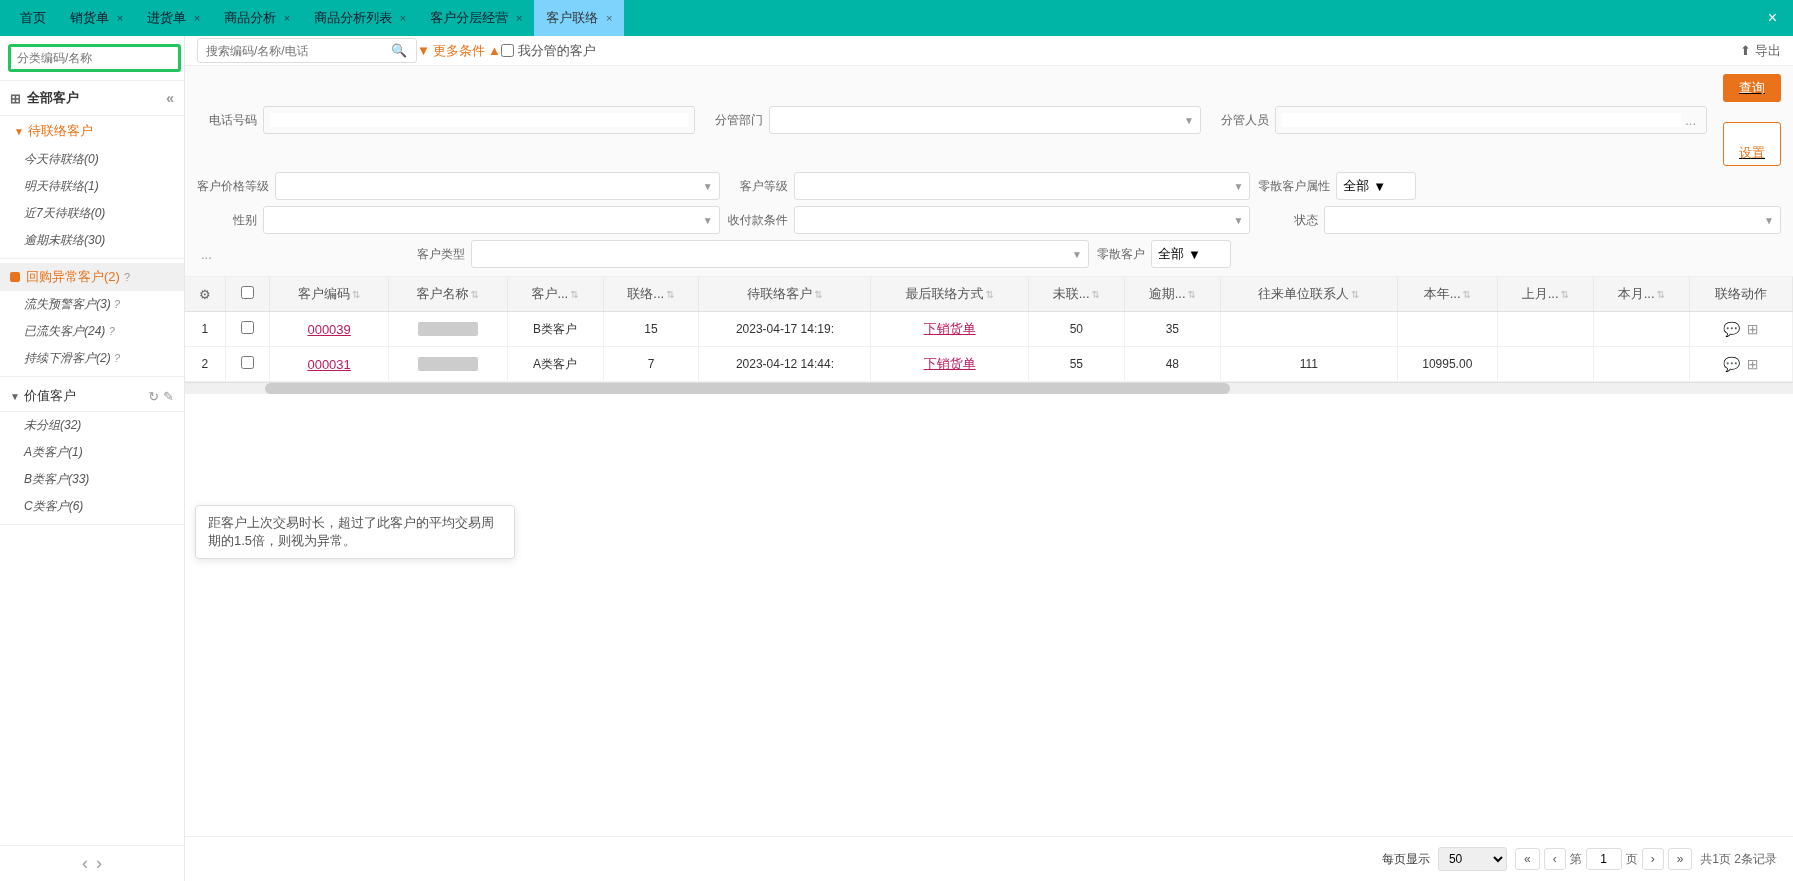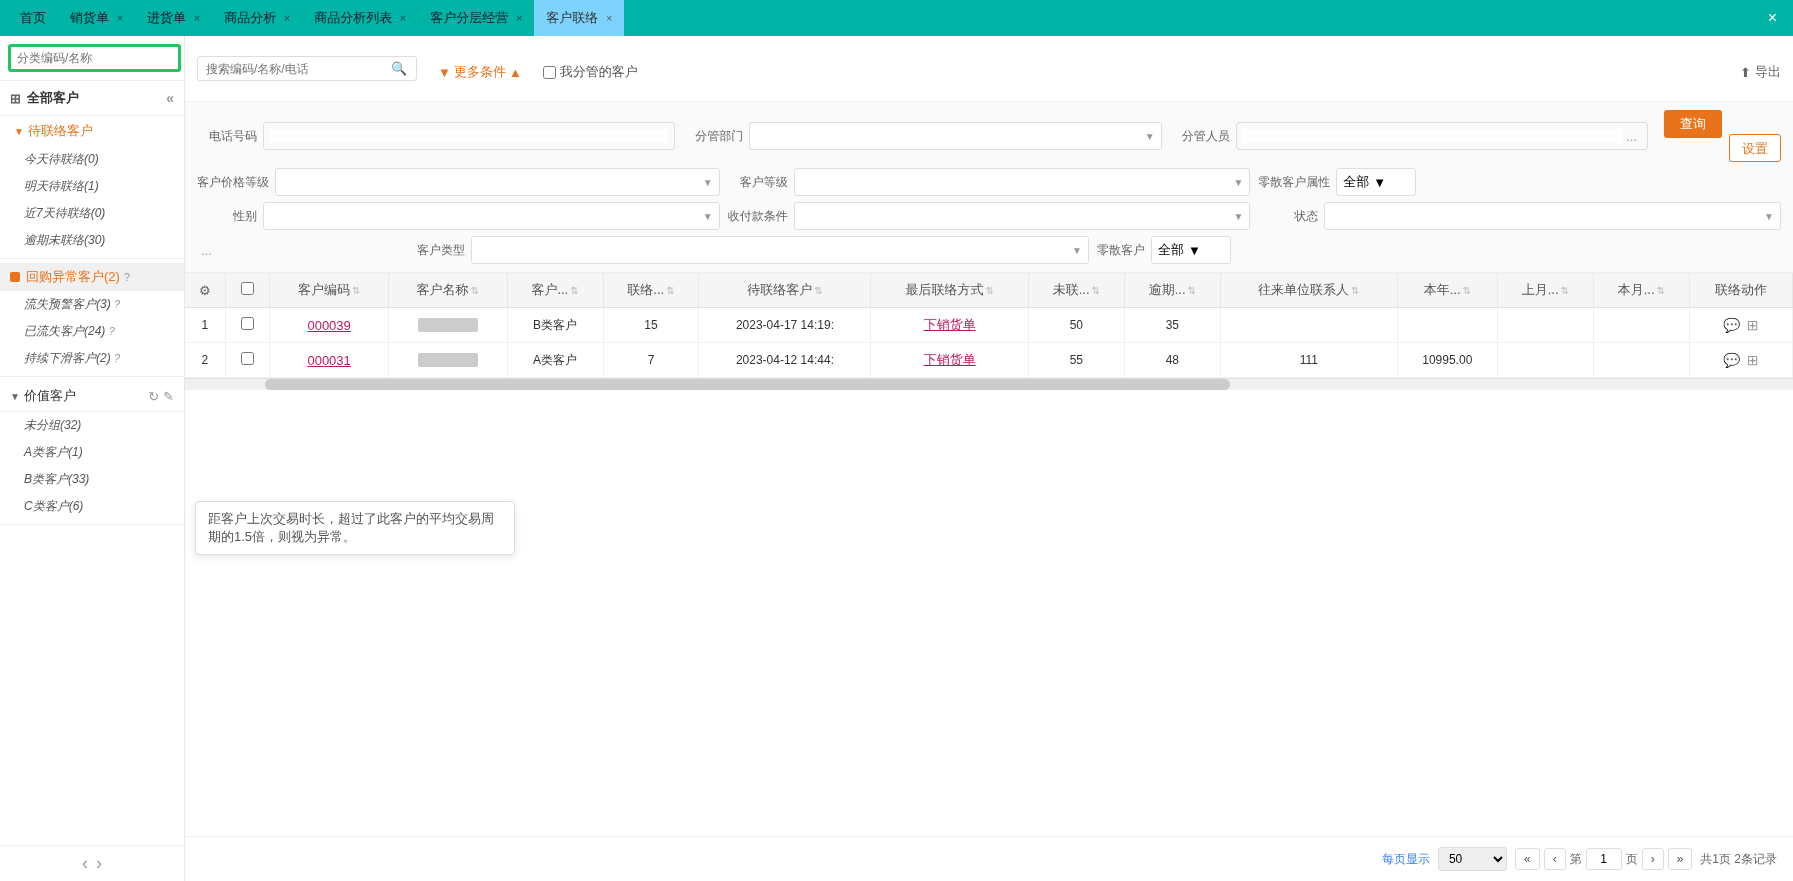--- a/index.html
+++ b/index.html
@@ -123,25 +123,25 @@
     .content-area {
       flex: 1;
       display: flex;
       flex-direction: column;
       overflow: hidden;
     }
 
     
     .filter-bar {
       background: white;
-      padding: 20px 12px;
+      padding: 2px 12px;
       border-bottom: 1px solid #eee;
       display: flex;
-      align-items: flex-end;
-      gap: 21px;
+      align-items: center;
+      gap: 0;
     }
     .filter-search-wrap {
       position: relative;
       display: flex;
       align-items: center;
       border: 1px solid #ddd;
       border-radius: 3px;
       padding: 4px 8px;
       width: 220px;
       background: white;
@@ -246,31 +246,31 @@
       padding: 5px 16px;
       font-size: 13px;
       cursor: pointer;
       height: 28px;
     }
     .settings-btn {
       background: white;
       color: #e8731a;
       border: 1px solid #e8731a;
       border-radius: 3px;
-      padding: 5px 12px;
+      padding: 21px 12px;
       font-size: 13px;
       cursor: pointer;
       height: 28px;
-      margin-top: 24px;
     }
     .action-btns {
       display: flex;
-      flex-direction: row;
-      gap: 7px;
+      flex-direction: column;
+      gap: 20px;
       margin-left: 8px;
+      text-decoration: underline;
     }
     .zero-attr-label {
       color: #666;
       font-size: 12px;
       white-space: nowrap;
       margin-right: 6px;
     }
     .zero-attr-select {
       border: 1px solid #ddd;
       border-radius: 3px;
@@ -340,21 +340,21 @@
     
     .pagination {
       background: white;
       border-top: 1px solid #eee;
       padding: 10px 16px;
       display: flex;
       align-items: center;
       justify-content: flex-end;
       gap: 8px;
     }
-    .page-size-label { color: #3b82f6; font-size: 12px; }
+    .page-size-label { color: #404040; font-size: 12px; }
     .page-size-select {
       border: 1px solid #ddd;
       border-radius: 3px;
       padding: 3px 20px 3px 6px;
       font-size: 12px;
       cursor: pointer;
     }
     .page-nav { display: flex; align-items: center; gap: 4px; }
     .page-btn {
       border: 1px solid #ddd;

